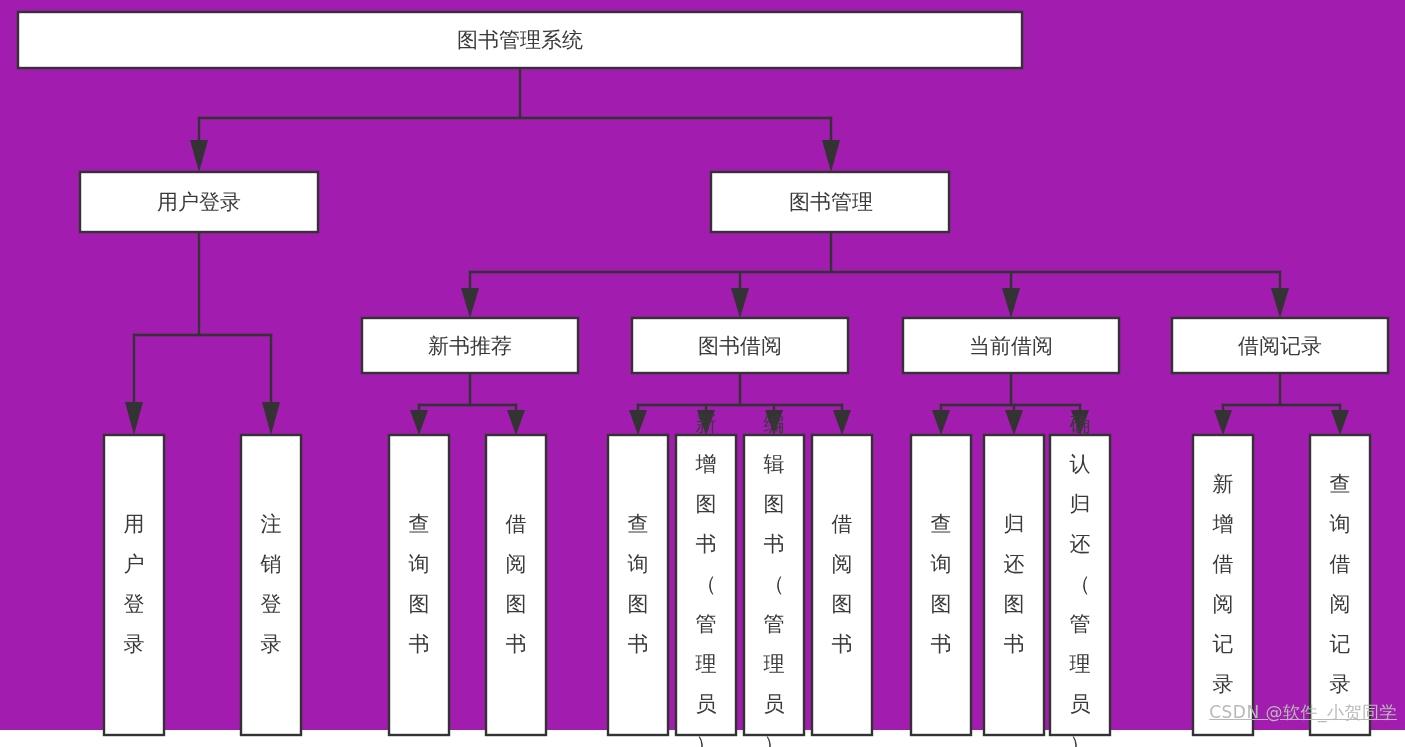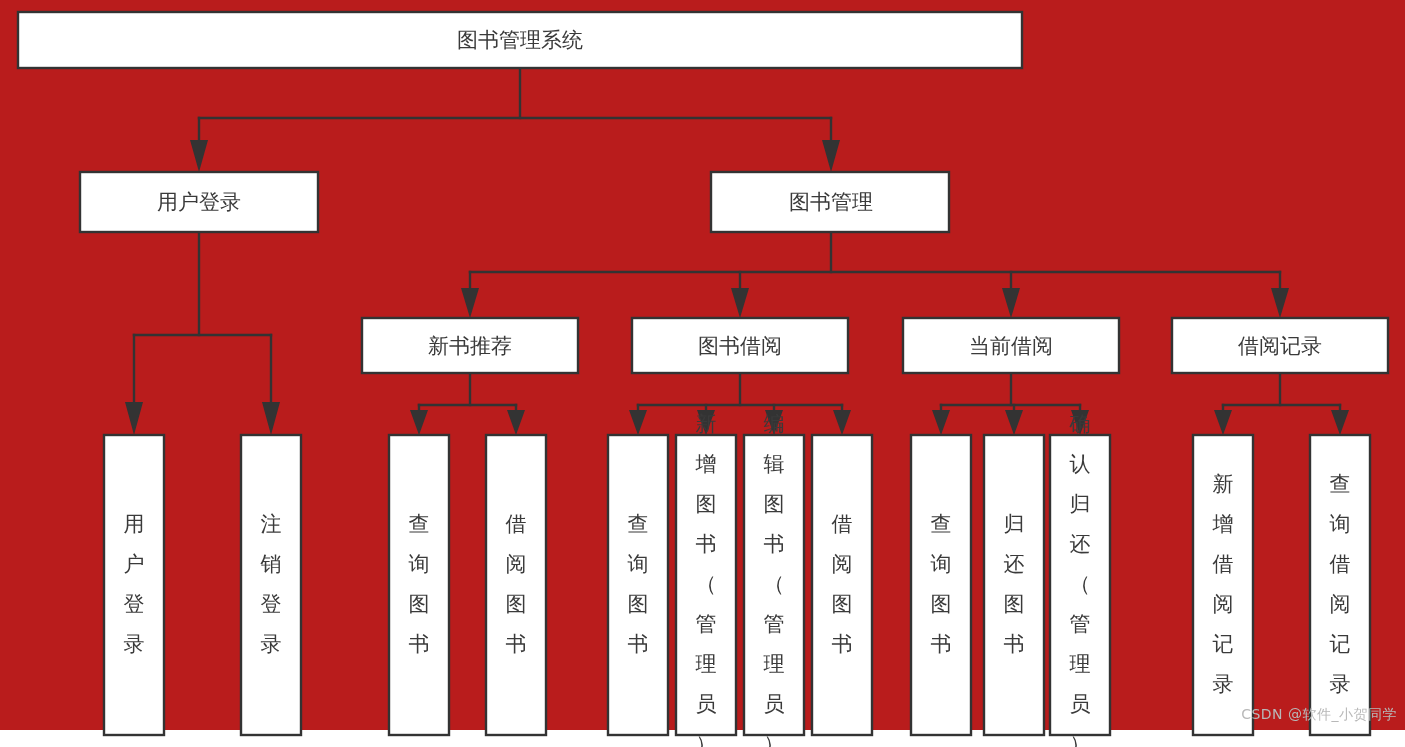--- a/index.html
+++ b/index.html
@@ -10,21 +10,21 @@
   body {
     width: 1405px;
     height: 747px;
     font-family: "DejaVu Sans", "Liberation Sans", sans-serif;
     overflow: hidden;
   }
   #diagram-root {
     position: relative;
     width: 1405px;
     height: 730px;
-    background: #b91c1c;
+    background: #a21caf;
   }
   svg#tree-svg {
     position: absolute;
     left: 0;
     top: 0;
     width: 1405px;
     height: 747px;
   }
   .node-box {
     fill: #ffffff;
@@ -52,25 +52,26 @@
     font-family: "DejaVu Sans", "Liberation Sans", sans-serif;
     font-size: 21px;
     fill: #3a3a3a;
     text-anchor: middle;
   }
   .watermark {
     position: absolute;
     right: 8px;
     bottom: 6px;
     font-family: "DejaVu Sans", "Liberation Sans", sans-serif;
-    font-size: 14px;
+    font-size: 17px;
     color: #b8b8b8;
     letter-spacing: 0.5px;
     white-space: nowrap;
     user-select: none;
+    text-decoration: underline;
   }
 </style>
 </head>
 <body>
 
 <div id="diagram-root">
 
   <svg id="tree-svg" viewBox="0 0 1405 747">
 
     <g>

